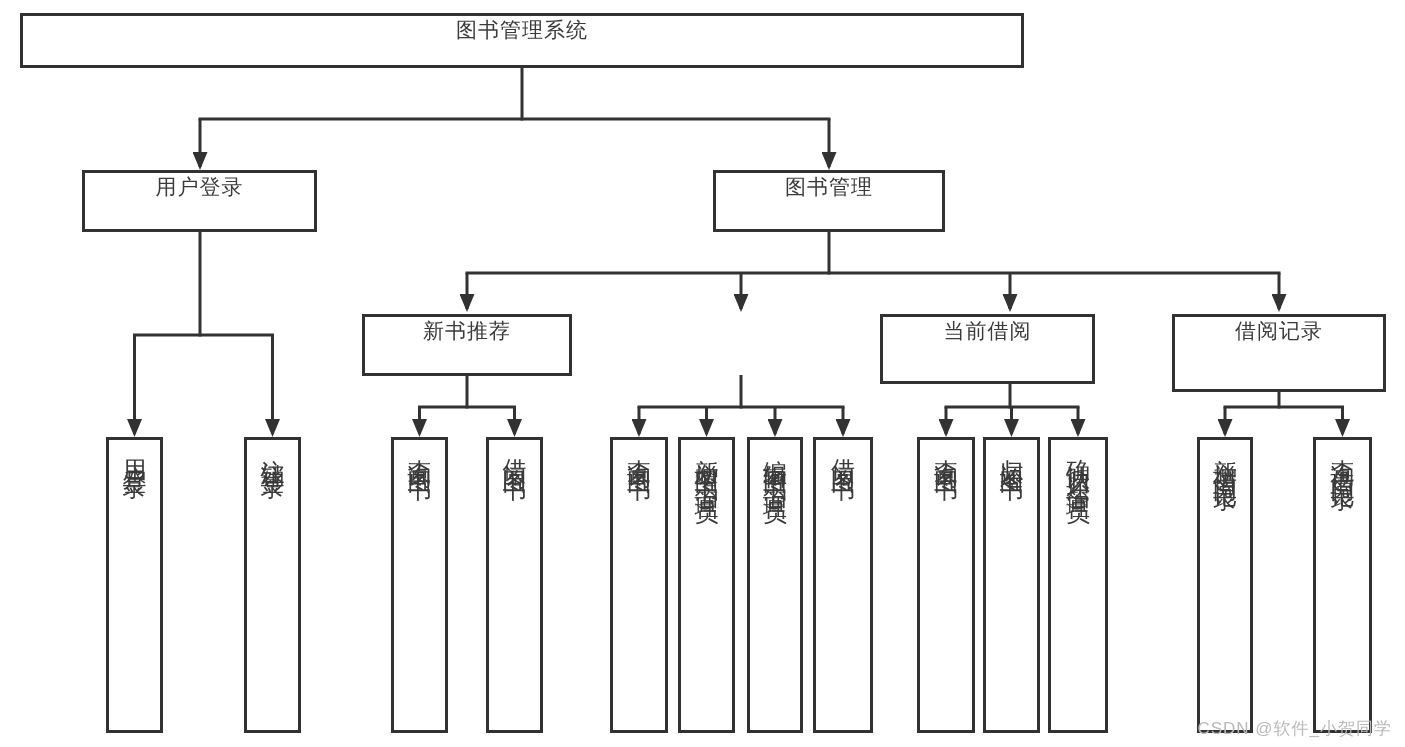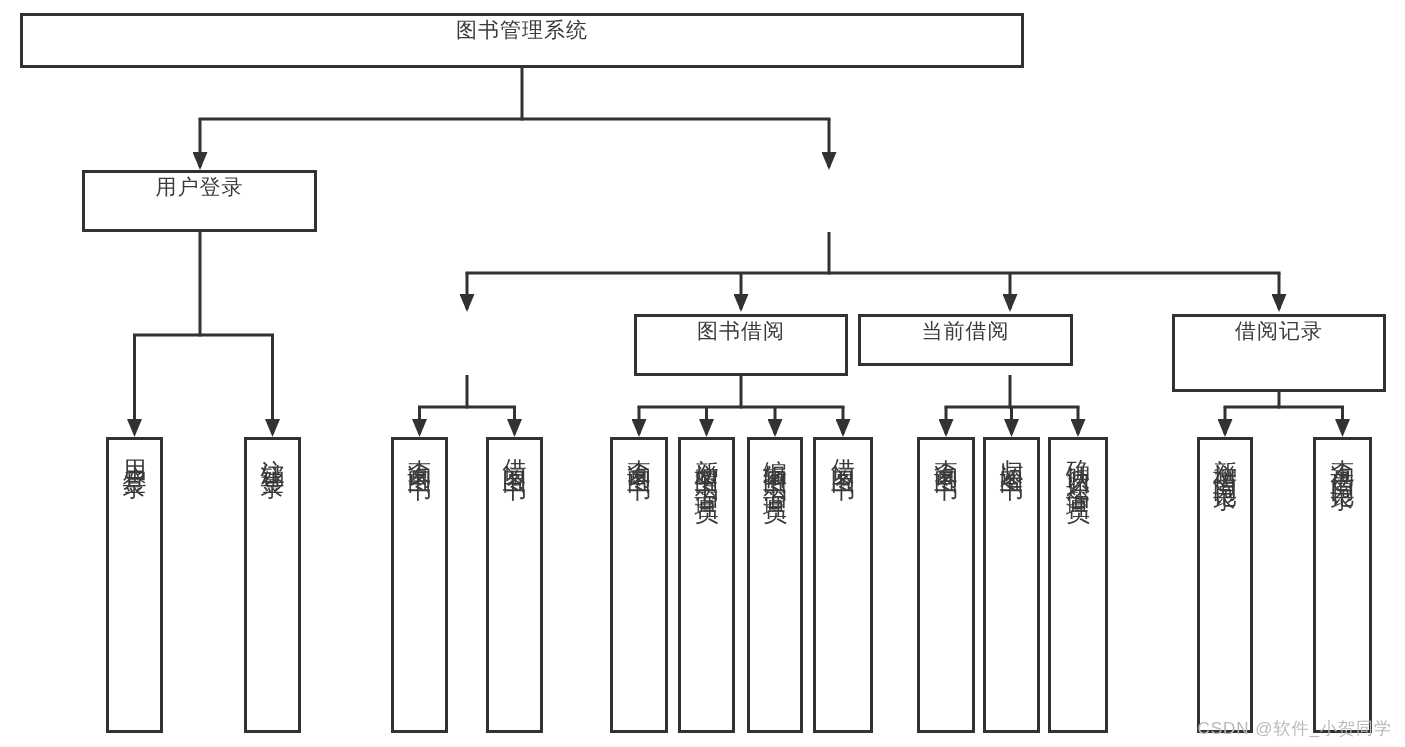--- a/index.html
+++ b/index.html
@@ -112,25 +112,28 @@
     </g>
   </svg>
 
   <div class="box" style="left:20px;top:13px;width:1004px;height:55px">
     <span class="h-label">图书管理系统</span>
   </div>
 
   <div class="box" style="left:82px;top:170px;width:235px;height:62px">
     <span class="h-label">用户登录</span>
   </div>
+  <div class="box" style="left:713px;top:170px;width:232px;height:62px">
+    <span class="h-label">图书管理</span>
+  </div>
 
-  <div class="box" style="left:634px;top:314px;width:214px;height:62px">
-    <span class="h-label">图书借阅</span>
+  <div class="box" style="left:362px;top:314px;width:210px;height:62px">
+    <span class="h-label">新书推荐</span>
   </div>
-  <div class="box" style="left:858px;top:314px;width:215px;height:52px">
+  <div class="box" style="left:880px;top:314px;width:215px;height:70px">
     <span class="h-label">当前借阅</span>
   </div>
   <div class="box" style="left:1172px;top:314px;width:214px;height:78px">
     <span class="h-label">借阅记录</span>
   </div>
 
   <div class="box leaf" style="left:106px;top:437px;width:57px;height:296px">
     <span class="v-label">用户登录</span>
   </div>
   <div class="box leaf" style="left:244px;top:437px;width:57px;height:296px">

